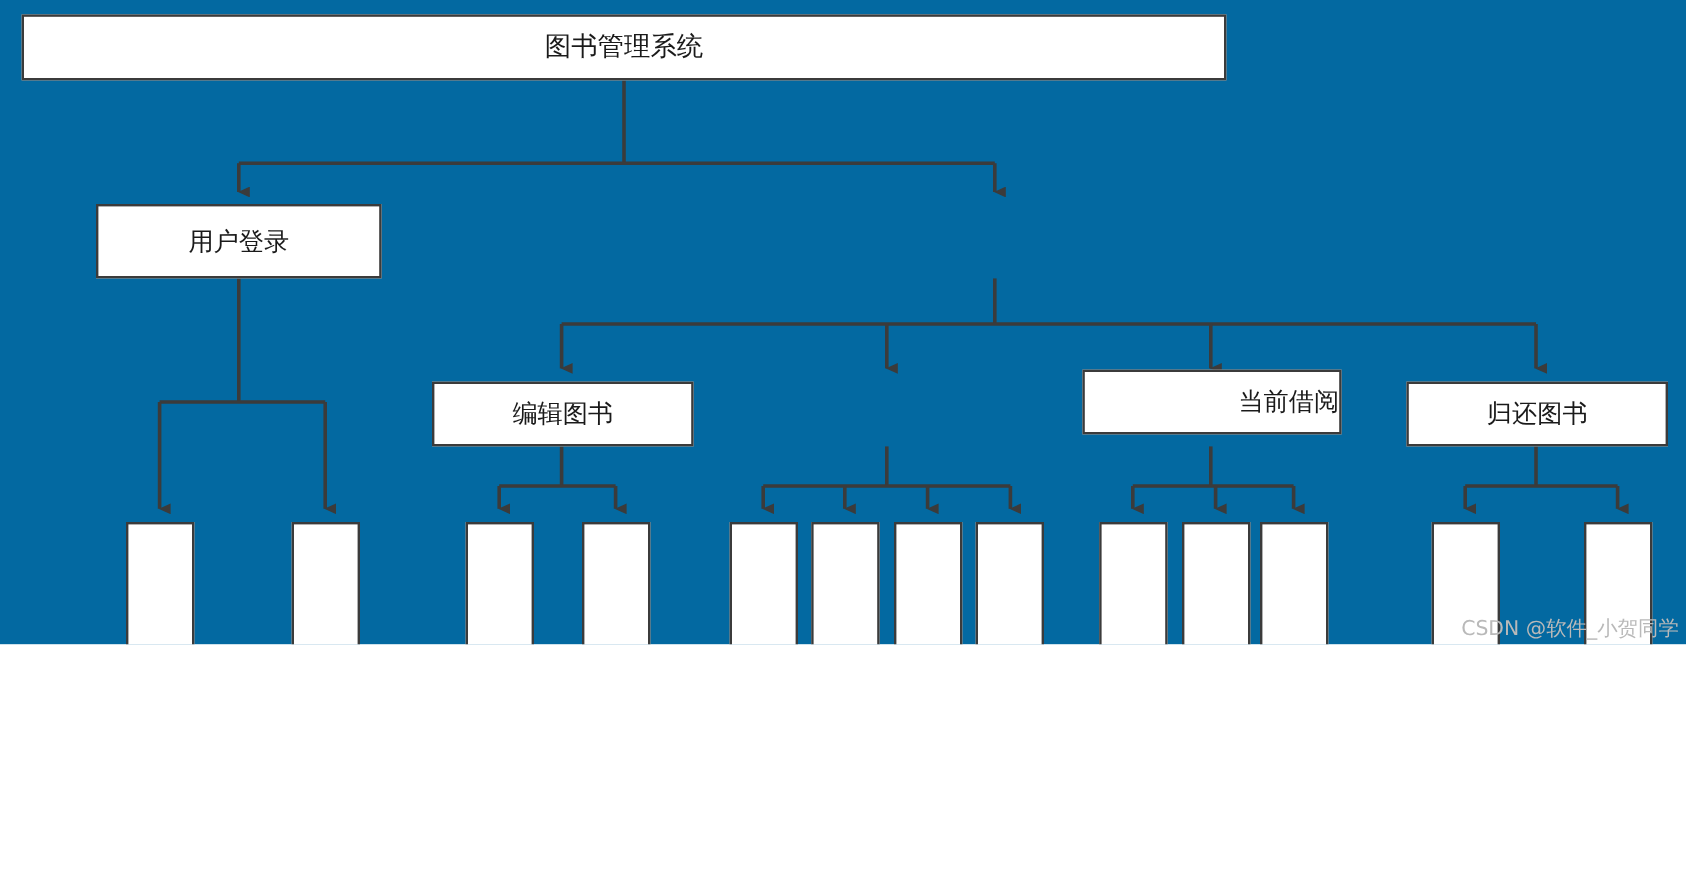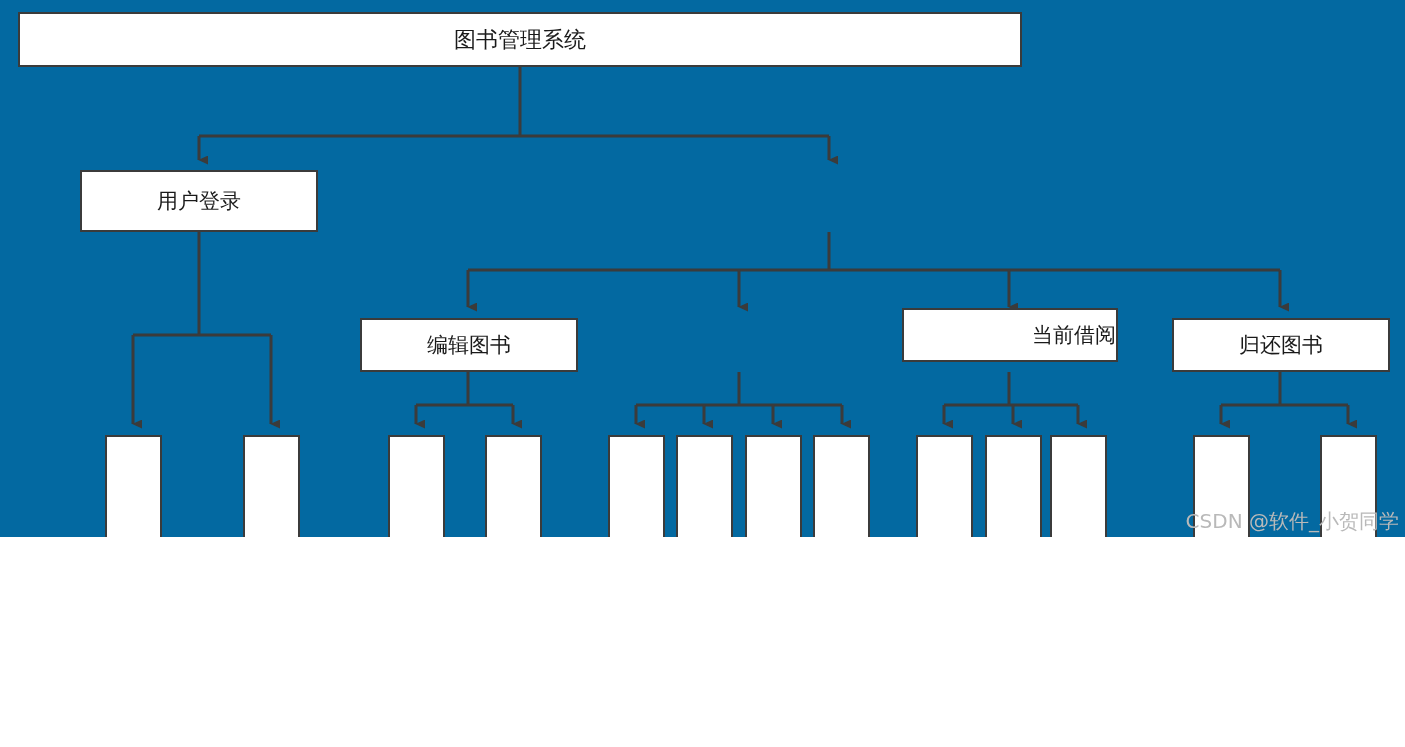--- a/index.html
+++ b/index.html
@@ -57,21 +57,21 @@
     letter-spacing: 1px;
     white-space: nowrap;
   }
   #root-node .node-label {
     font-size: 22px;
   }
   #watermark {
     position: absolute;
     right: 6px;
     bottom: 2px;
-    font-size: 20px;
+    font-size: 17px;
     color: #b9b9b9;
     white-space: nowrap;
     font-family: "DejaVu Sans", "Liberation Sans", sans-serif;
   }
 </style>
 </head>
 <body>
 
 <div id="canvas">
 

